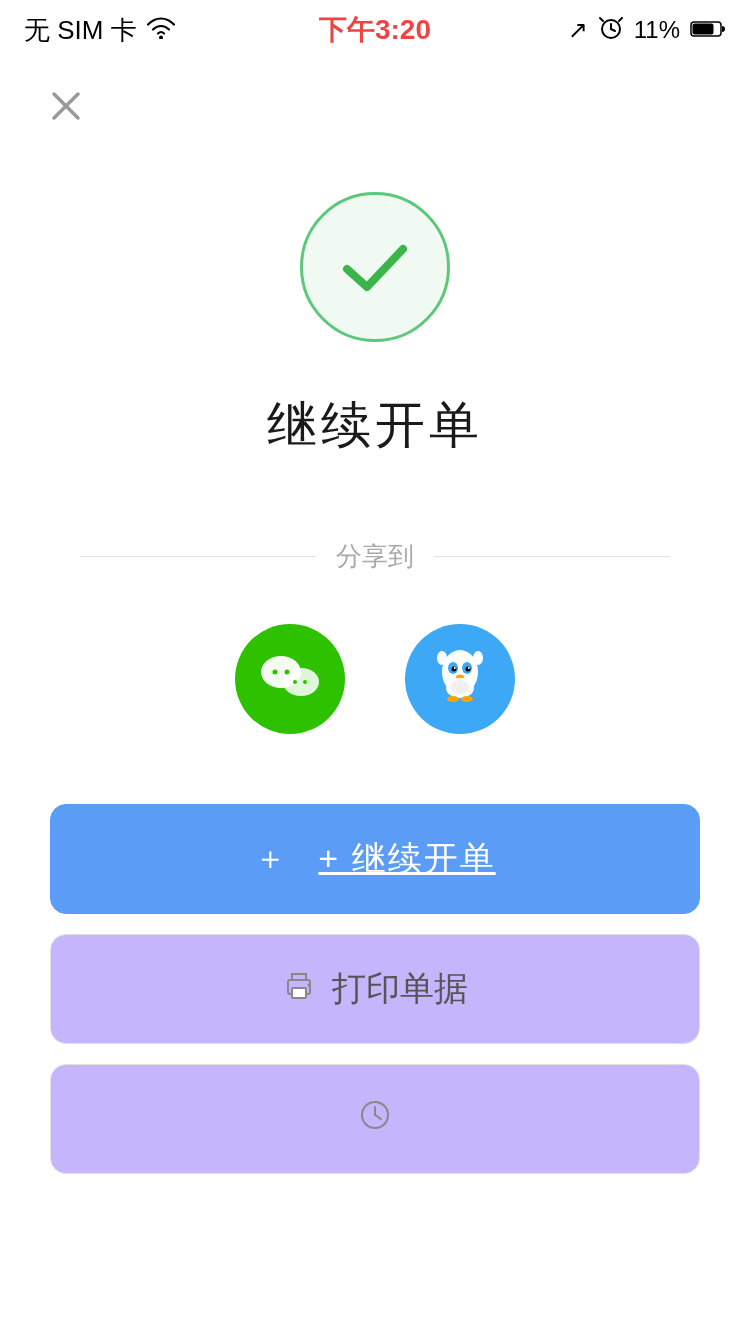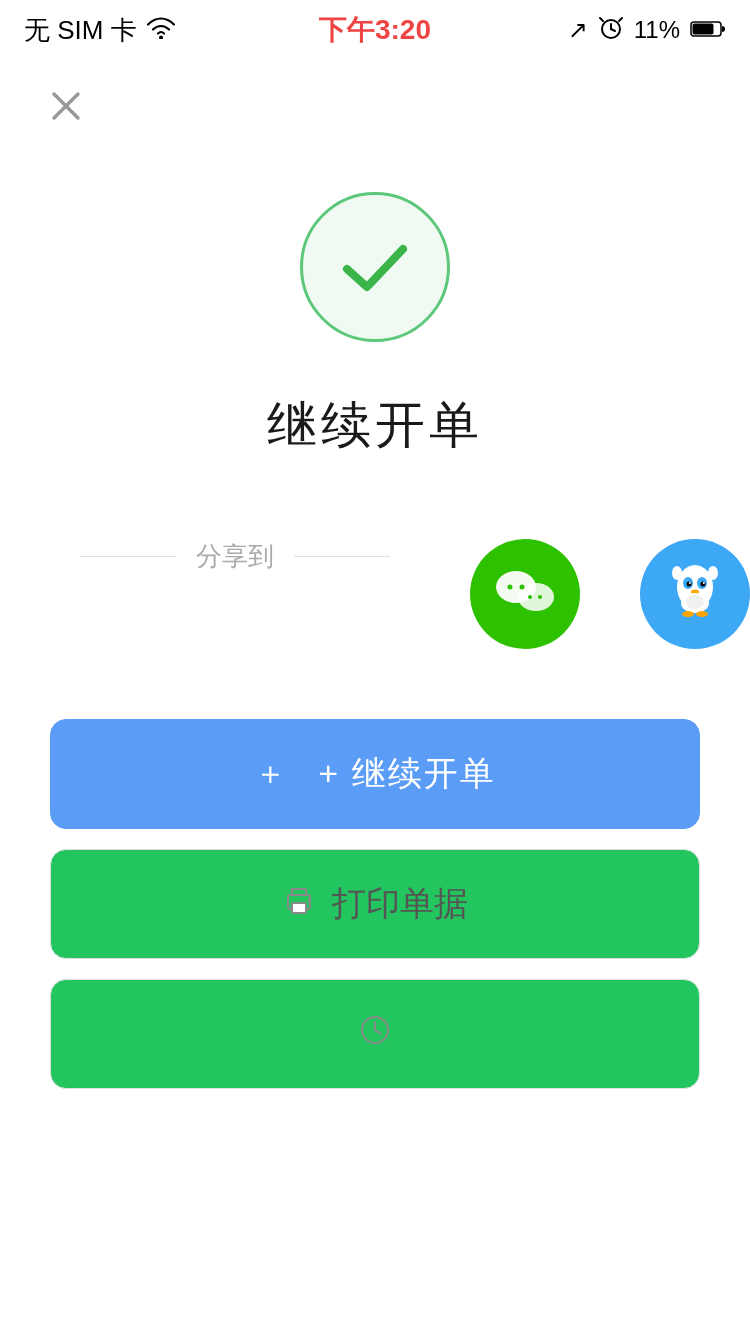--- a/index.html
+++ b/index.html
@@ -107,22 +107,22 @@
       font-weight: 400;
       color: #1a1a1a;
       letter-spacing: 4px;
     }
 
     
     .share-section {
       width: 100%;
       padding: 50px 0 40px;
       display: flex;
-      flex-direction: row;
-      align-items: flex-start;
+      flex-direction: column;
+      align-items: center;
     }
 
     .share-divider-row {
       width: 100%;
       display: flex;
       align-items: center;
       padding: 0 80px;
       margin-bottom: 50px;
     }
 
@@ -177,21 +177,21 @@
       width: 100%;
       height: 110px;
       border-radius: 16px;
       display: flex;
       align-items: center;
       justify-content: center;
       gap: 16px;
       font-size: 34px;
       cursor: pointer;
       border: 1.5px solid #e0e0e0;
-      background: #22c55e;
+      background: #c4b5fd;
       color: #555555;
     }
 
     .action-btn.primary {
       background: #5b9cf6;
       border-color: #5b9cf6;
       color: #ffffff;
     }
 
     .action-btn .btn-icon {
@@ -300,21 +300,21 @@
         <ellipse cx="48" cy="14" rx="5" ry="7" fill="white"></ellipse>
       </svg>
     </button>
   </div>
 </div>
 
 <div class="action-buttons">
 
   <button class="action-btn primary">
     <span class="btn-icon">＋</span>
-    <span style="margin-left:16px; letter-spacing:2px;">+ 继续开单</span>
+    <span style="margin-left:16px; letter-spacing:2px;text-decoration:underline;">+ 继续开单</span>
   </button>
 
   <button class="action-btn">
     <span class="btn-icon">
       <svg width="34" height="34" viewBox="0 0 34 34" fill="none" xmlns="http://www.w3.org/2000/svg">
         <rect x="6" y="12" width="22" height="14" rx="2" stroke="#888" stroke-width="2"></rect>
         <rect x="10" y="20" width="14" height="10" rx="1" stroke="#888" stroke-width="2" fill="white"></rect>
         <path d="M10 12V6h14v6" stroke="#888" stroke-width="2"></path>
         <circle cx="27" cy="17" r="1.5" fill="#888"></circle>
       </svg>

